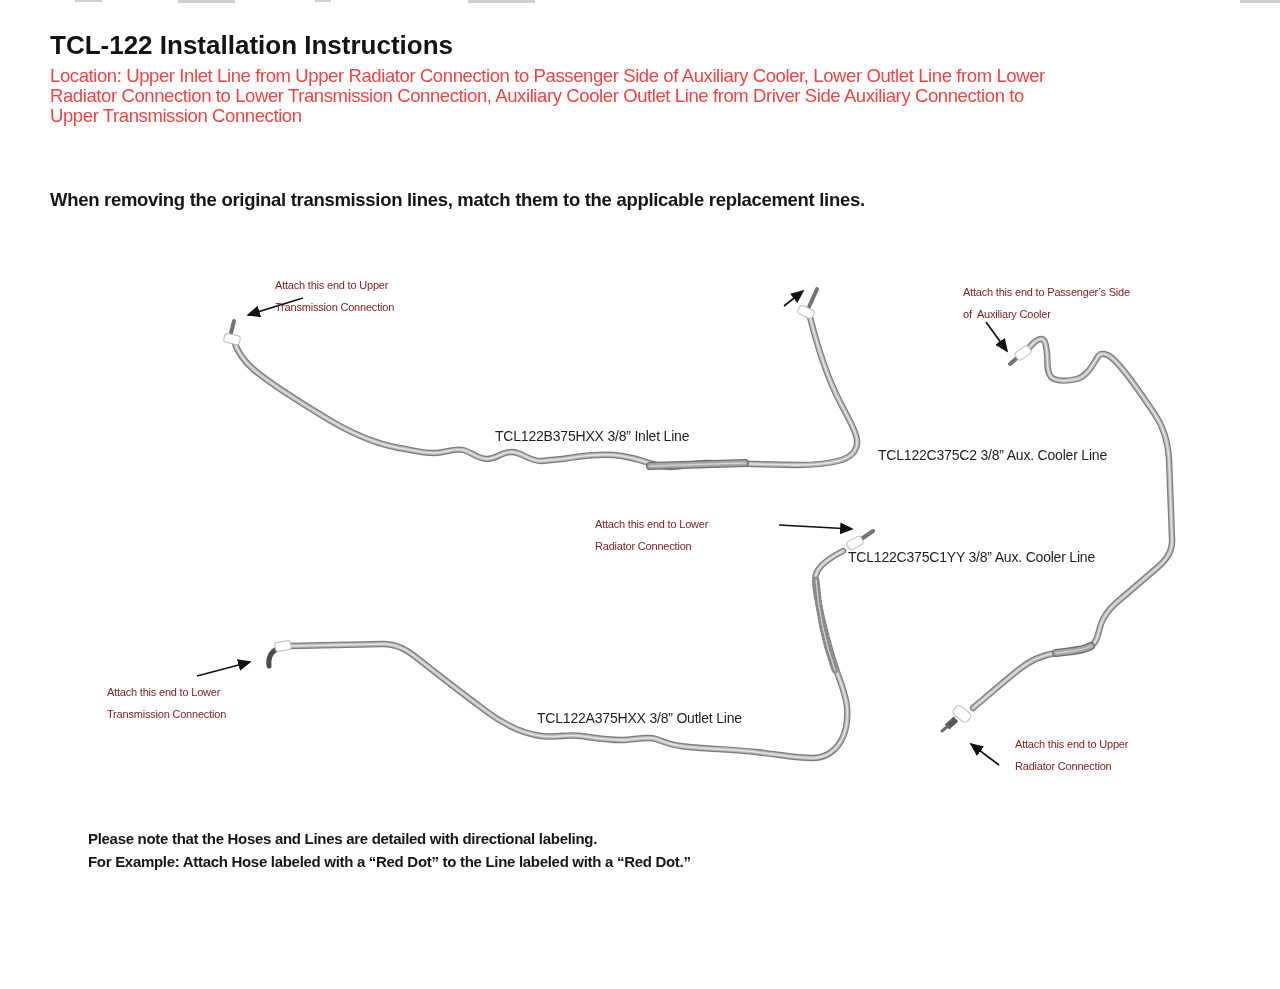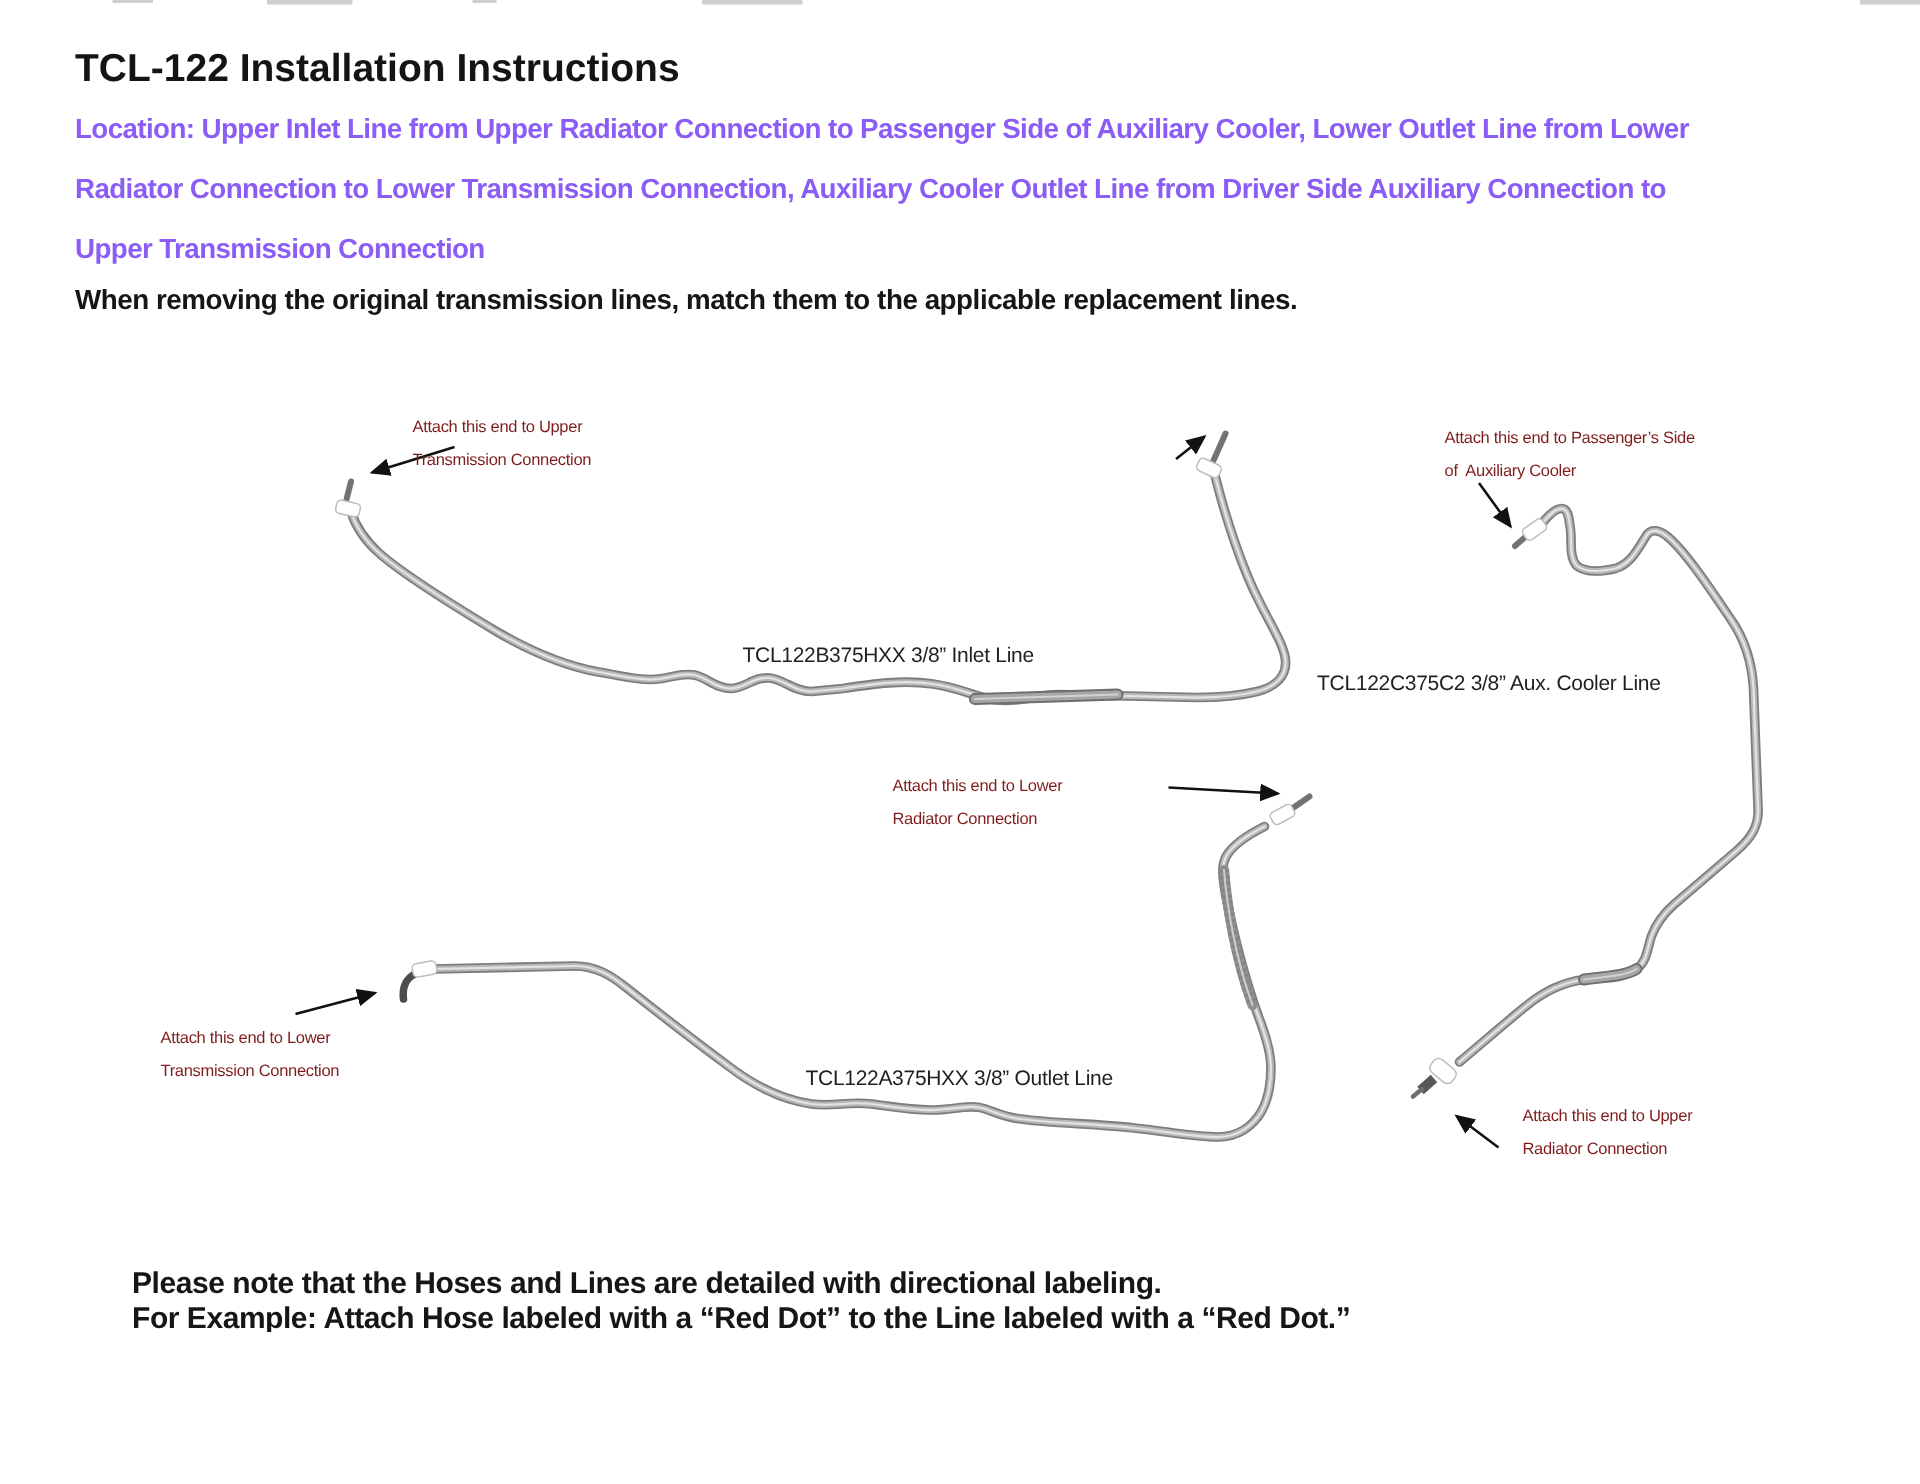--- a/index.html
+++ b/index.html
@@ -3,25 +3,25 @@
 <meta charset="utf-8">
 <style>
   html,body{margin:0;padding:0;background:#fff;}
   .page{
     position:relative;width:1280px;height:888px;background:#ffffff;
     font-family:"Liberation Sans",sans-serif;color:#1c1c1c;overflow:hidden;
   }
   .abs{position:absolute;}
   
   .title{left:50px;top:30px;font-size:26px;font-weight:bold;color:#141414;white-space:pre;}
-  .location{left:50px;top:66px;font-size:18.5px;font-weight:bold;line-height:40px;
-            letter-spacing:-0.4px;white-space:pre;color:#8b5cf6;}
+  .location{left:50px;top:66px;font-size:18.5px;font-weight:normal;line-height:20px;
+            letter-spacing:-0.4px;white-space:pre;color:#ef4444;}
   .instruction{left:50px;top:189px;font-size:18.5px;font-weight:bold;letter-spacing:-0.3px;
             white-space:pre;color:#161616;text-align:center;}
-  .note{left:88px;top:845px;font-size:20px;font-weight:bold;line-height:23px;
+  .note{left:88px;top:827px;font-size:15px;font-weight:bold;line-height:23px;
             letter-spacing:-0.3px;white-space:pre;color:#161616;}
   
   .callout{font-size:11px;line-height:22px;letter-spacing:-0.2px;white-space:pre-wrap;color:#7f1d1d;}
   .part-label{font-size:14px;letter-spacing:-0.2px;white-space:pre;color:#1f1f1f;}
   
   .artifact{background:#cfcfcf;height:3px;}
   
   svg{position:absolute;left:0;top:0;pointer-events:none;}
   .tube-outer{fill:none;stroke:#7d7d7d;stroke-width:6.4;stroke-linecap:round;stroke-linejoin:round;}
   .tube-mid{fill:none;stroke:#b7b7b7;stroke-width:4;stroke-linecap:round;stroke-linejoin:round;}
@@ -146,18 +146,19 @@
 of  Auxiliary Cooler</div>
   <div class="abs callout" style="left:595px;top:513px">Attach this end to Lower
 Radiator Connection</div>
   <div class="abs callout" style="left:107px;top:681px">Attach this end to Lower
 Transmission Connection</div>
   <div class="abs callout" style="left:1015px;top:733px">Attach this end to Upper
 Radiator Connection</div>
 
   <div class="abs part-label" style="left:495px;top:428px">TCL122B375HXX 3/8” Inlet Line</div>
   <div class="abs part-label" style="left:878px;top:447px">TCL122C375C2 3/8” Aux. Cooler Line</div>
+  <div class="abs part-label" style="left:848px;top:549px">TCL122C375C1YY 3/8” Aux. Cooler Line</div>
   <div class="abs part-label" style="left:537px;top:710px">TCL122A375HXX 3/8” Outlet Line</div>
 
   <div class="abs note">Please note that the Hoses and Lines are detailed with directional labeling.
 For Example: Attach Hose labeled with a “Red Dot” to the Line labeled with a “Red Dot.”</div>
 
 </div>
 
 </body></html>

